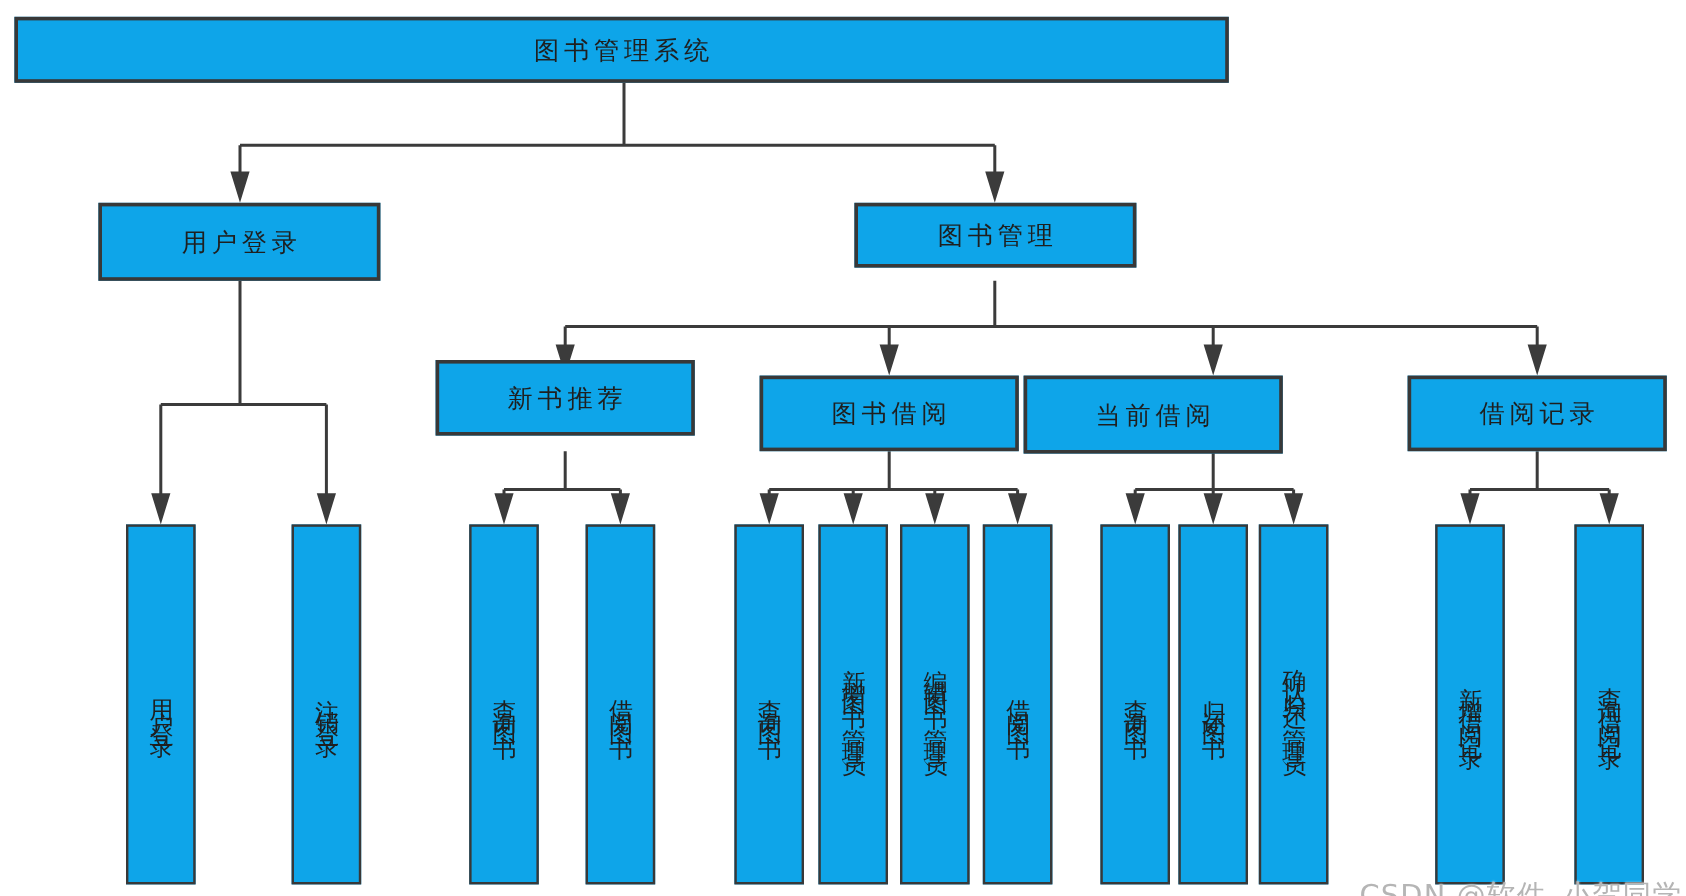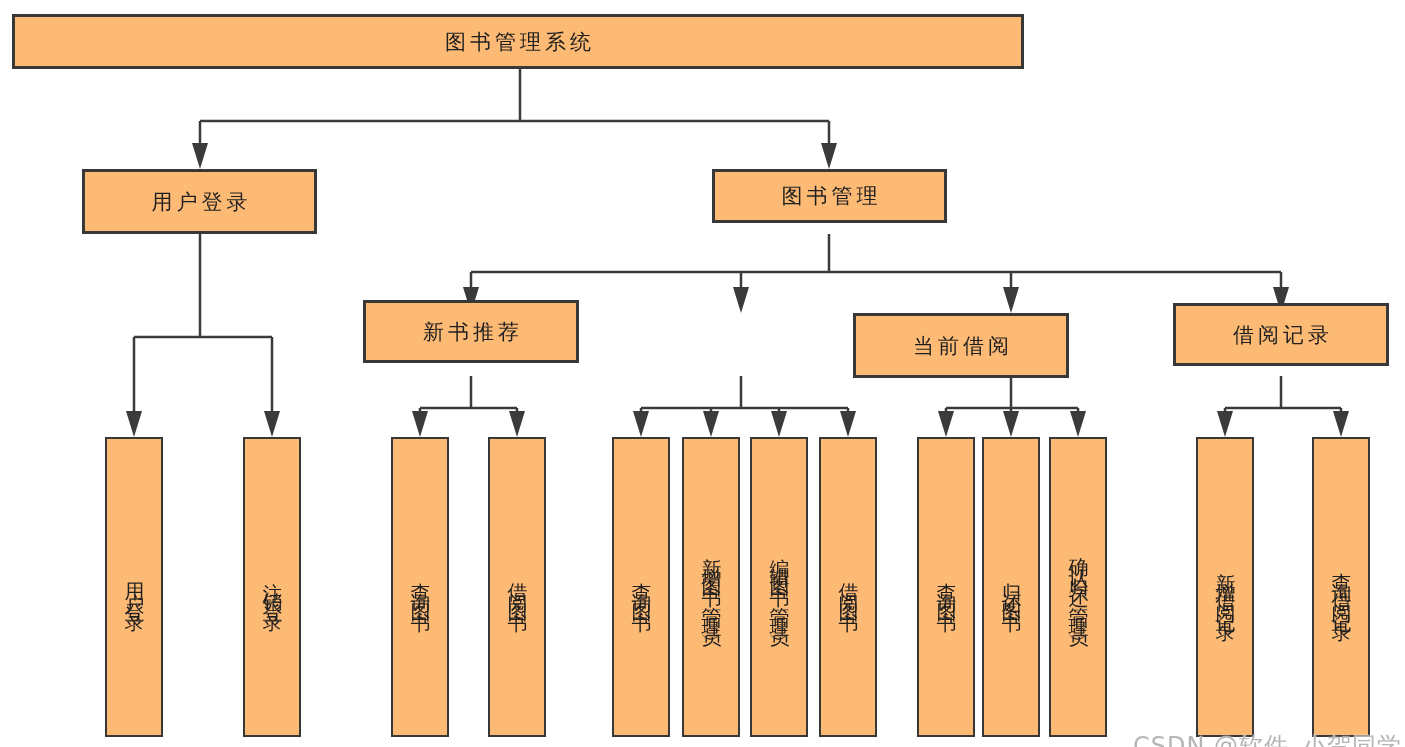--- a/index.html
+++ b/index.html
@@ -6,21 +6,21 @@
   .canvas{
     position:relative;width:1405px;height:747px;overflow:hidden;
     background:var(--background,#fff);
     font-family:"DejaVu Sans","Liberation Sans",sans-serif;
     color:var(--text,#1f1f1f);
   }
   svg.connectors{position:absolute;left:0;top:0;width:1405px;height:747px;}
   .lines{fill:none;stroke:var(--line,#3b3b3b);stroke-width:2.5;}
   .arrows{fill:var(--line,#3b3b3b);stroke:none;}
   .node{
-    position:absolute;box-sizing:border-box;background:#fdba74;
+    position:absolute;box-sizing:border-box;background:#0ea5e9;
     border:3px solid var(--box_border,#383838);
   }
   .hnode{
     display:flex;align-items:center;justify-content:center;
     font-size:21px;letter-spacing:4px;text-indent:4px;white-space:nowrap;
   }
   .vnode{
     width:58px;height:300px;border-width:2.5px;
     writing-mode:vertical-rl;text-orientation:mixed;
     text-align:center;line-height:53px;
@@ -60,22 +60,23 @@
       M1070 411 L1086 411 L1078 437 Z
       M1217 411 L1233 411 L1225 437 Z  M1333 411 L1349 411 L1341 437 Z"></path>
   </svg>
 
   <div class="node hnode" style="left:12px;top:14px;width:1012px;height:55px">图书管理系统</div>
 
   <div class="node hnode" style="left:82px;top:169px;width:235px;height:65px">用户登录</div>
   <div class="node hnode" style="left:712px;top:169px;width:235px;height:54px">图书管理</div>
 
   <div class="node hnode" style="left:363px;top:300px;width:216px;height:63px">新书推荐</div>
+  <div class="node hnode" style="left:633px;top:313px;width:216px;height:63px">图书借阅</div>
   <div class="node hnode" style="left:853px;top:313px;width:216px;height:65px">当前借阅</div>
-  <div class="node hnode" style="left:1173px;top:303px;width:216px;height:63px">借阅记录</div>
+  <div class="node hnode" style="left:1173px;top:313px;width:216px;height:63px">借阅记录</div>
 
   <div class="node vnode" style="left:105px;top:437px">用户登录</div>
   <div class="node vnode" style="left:243px;top:437px">注销登录</div>
 
   <div class="node vnode" style="left:391px;top:437px">查询图书</div>
   <div class="node vnode" style="left:488px;top:437px">借阅图书</div>
 
   <div class="node vnode" style="left:612px;top:437px">查询图书</div>
   <div class="node vnode" style="left:682px;top:437px">新增图书（管理员）</div>
   <div class="node vnode" style="left:750px;top:437px">编辑图书（管理员）</div>

